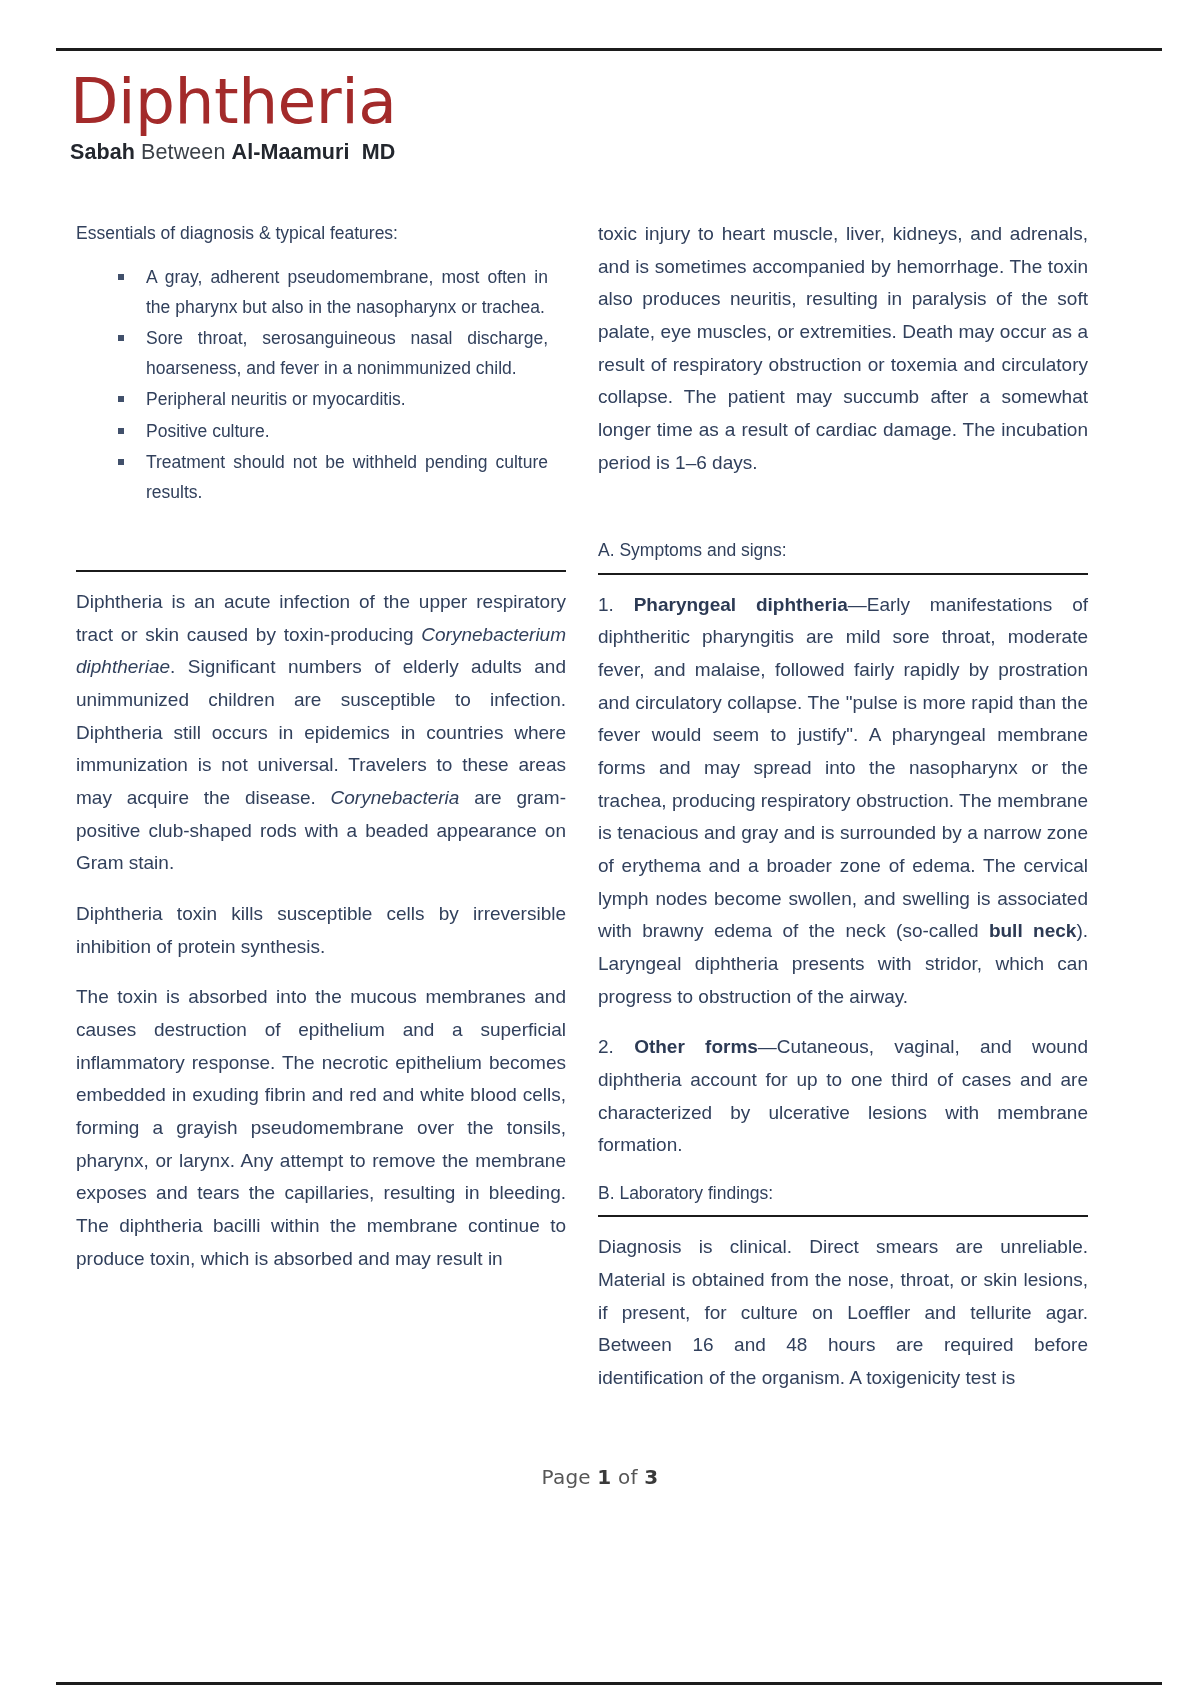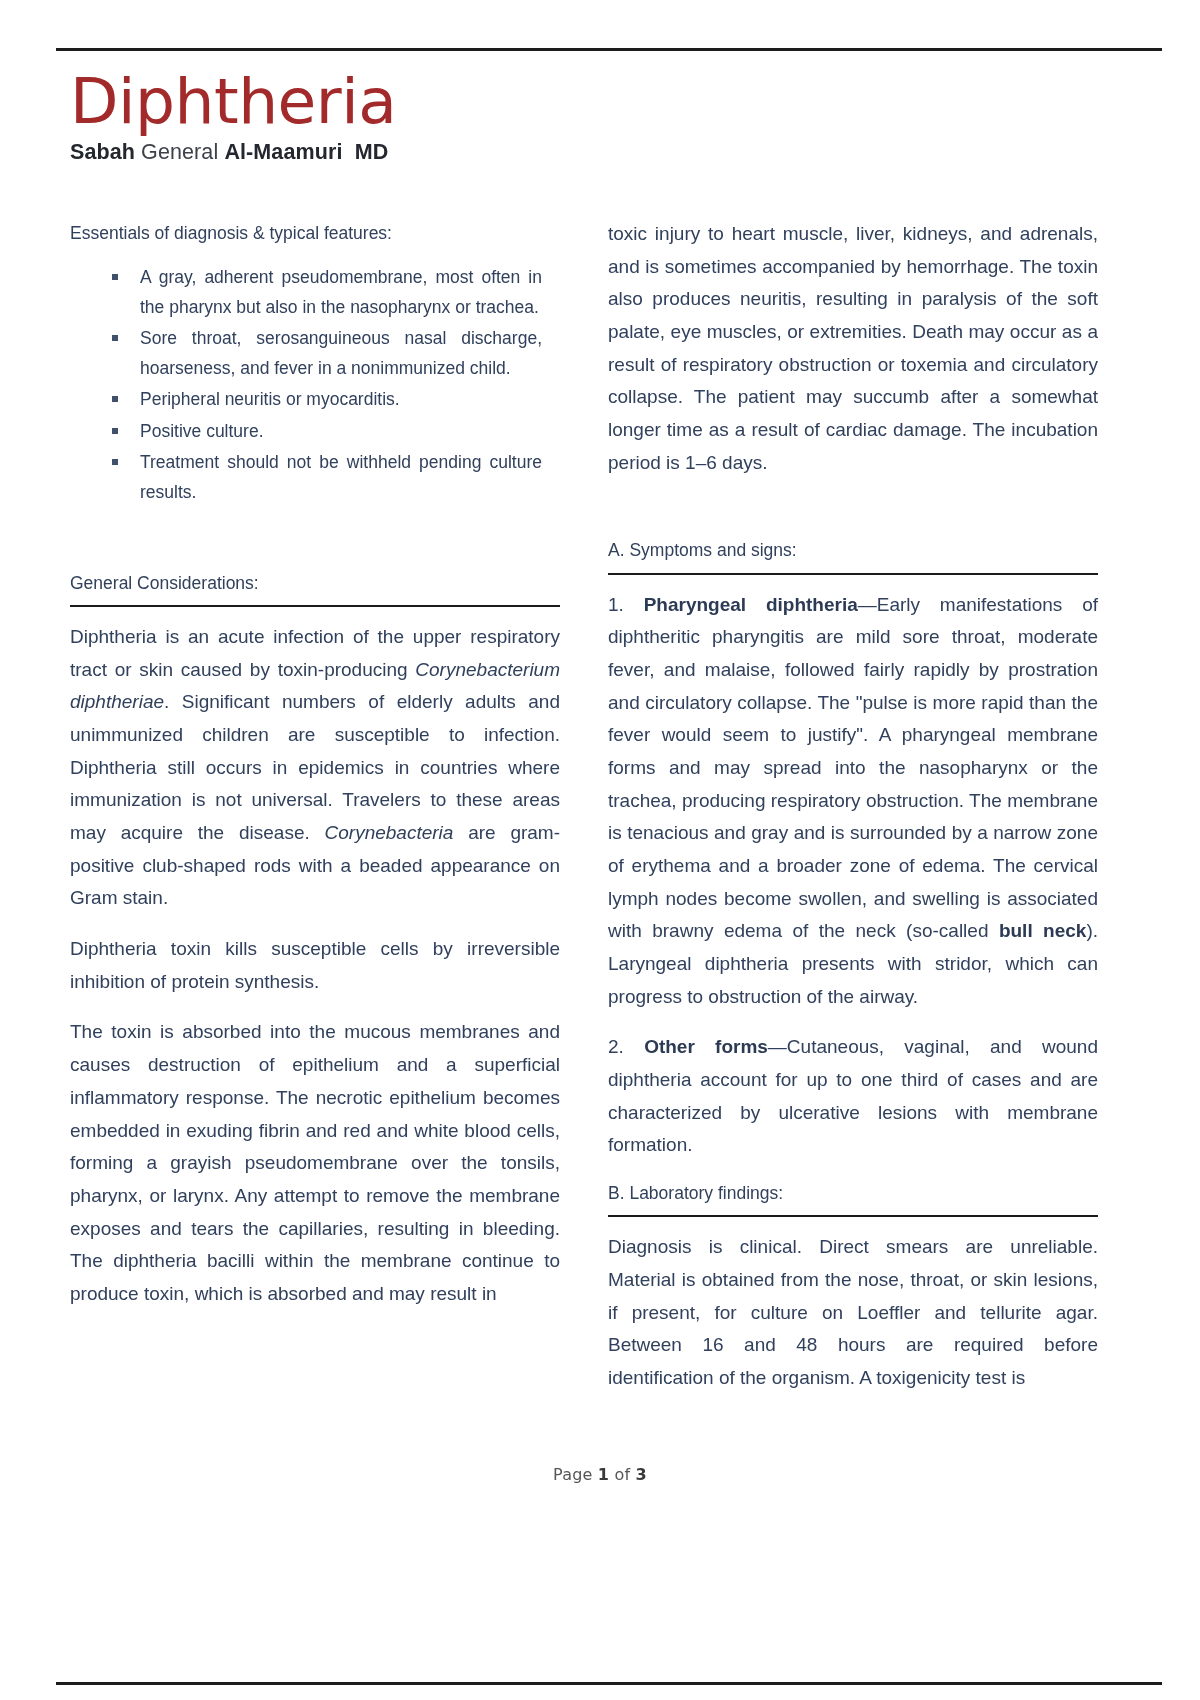--- a/index.html
+++ b/index.html
@@ -65,25 +65,25 @@
     margin-top: 2px;
     padding-left: 84px;
     font-size: 19px;
     color: #4a5059;
     font-weight: 400;
   }
 
   
   .columns {
     position: absolute;
-    left: 70px;
+    left: 76px;
     top: 218px;
     width: 1010px;
     display: flex;
-    gap: 48px;
+    gap: 32px;
   }
   .col {
     width: 490px;
     flex: 0 0 490px;
   }
 
   .lead {
     font-size: 17.5px;
     line-height: 1.72;
     margin: 0 0 14px 0;
@@ -143,55 +143,54 @@
   b.bold { font-weight: 700; color: #2c3a54; }
 
   
   .footer {
     position: absolute;
     top: 1465px;
     left: 0;
     width: 1200px;
     text-align: center;
     font-family: "DejaVu Sans", sans-serif;
-    font-size: 16px;
+    font-size: 20px;
     color: #565656;
     letter-spacing: 0.2px;
   }
   .footer b { font-weight: 700; color: #3a3a3a; }
 </style>
 </head>
 <body>
 
 <div class="page">
 
   <div class="page-rule top"></div>
 
   <div class="masthead">
     <div class="doc-title">Diphtheria</div>
-    <div class="author-line"><span class="b">Sabah</span> <span class="n">General</span> <span class="b">Al-Maamuri</span>  <span class="b">MD</span></div>
+    <div class="author-line"><span class="b">Sabah</span> <span class="n">Between</span> <span class="b">Al-Maamuri</span>  <span class="b">MD</span></div>
   </div>
 
   <div class="columns">
 
     <div class="col">
 
       <p class="lead">Essentials of diagnosis &amp; typical features:</p>
 
       <ul class="bullets">
         <li>A gray, adherent pseudomembrane, most often in the pharynx but also in the nasopharynx or trachea.</li>
         <li>Sore throat, serosanguineous nasal discharge, hoarseness, and fever in a nonimmunized child.</li>
         <li>Peripheral neuritis or myocarditis.</li>
         <li>Positive culture.</li>
         <li>Treatment should not be withheld pending culture results.</li>
       </ul>
 
       <div class="spacer-lg"></div>
 
-      <h2 class="section">General Considerations:</h2>
       <div class="section-rule"></div>
 
       <p class="body"><span>Diphtheria is an acute infection of the upper respiratory tract or skin caused by toxin-producing </span><i class="sci">Corynebacterium diphtheriae</i><span>. Significant numbers of elderly adults and unimmunized children are susceptible to infection. Diphtheria still occurs in epidemics in countries where immunization is not universal. Travelers to these areas may acquire the disease. </span><i class="sci">Corynebacteria</i><span> are gram-positive club-shaped rods with a beaded appearance on Gram stain.</span></p>
 
       <p class="body">Diphtheria toxin kills susceptible cells by irreversible inhibition of protein synthesis.</p>
 
       <p class="body">The toxin is absorbed into the mucous membranes and causes destruction of epithelium and a superficial inflammatory response. The necrotic epithelium becomes embedded in exuding fibrin and red and white blood cells, forming a grayish pseudomembrane over the tonsils, pharynx, or larynx. Any attempt to remove the membrane exposes and tears the capillaries, resulting in bleeding. The diphtheria bacilli within the membrane continue to produce toxin, which is absorbed and may result in</p>
 
     </div>
 

